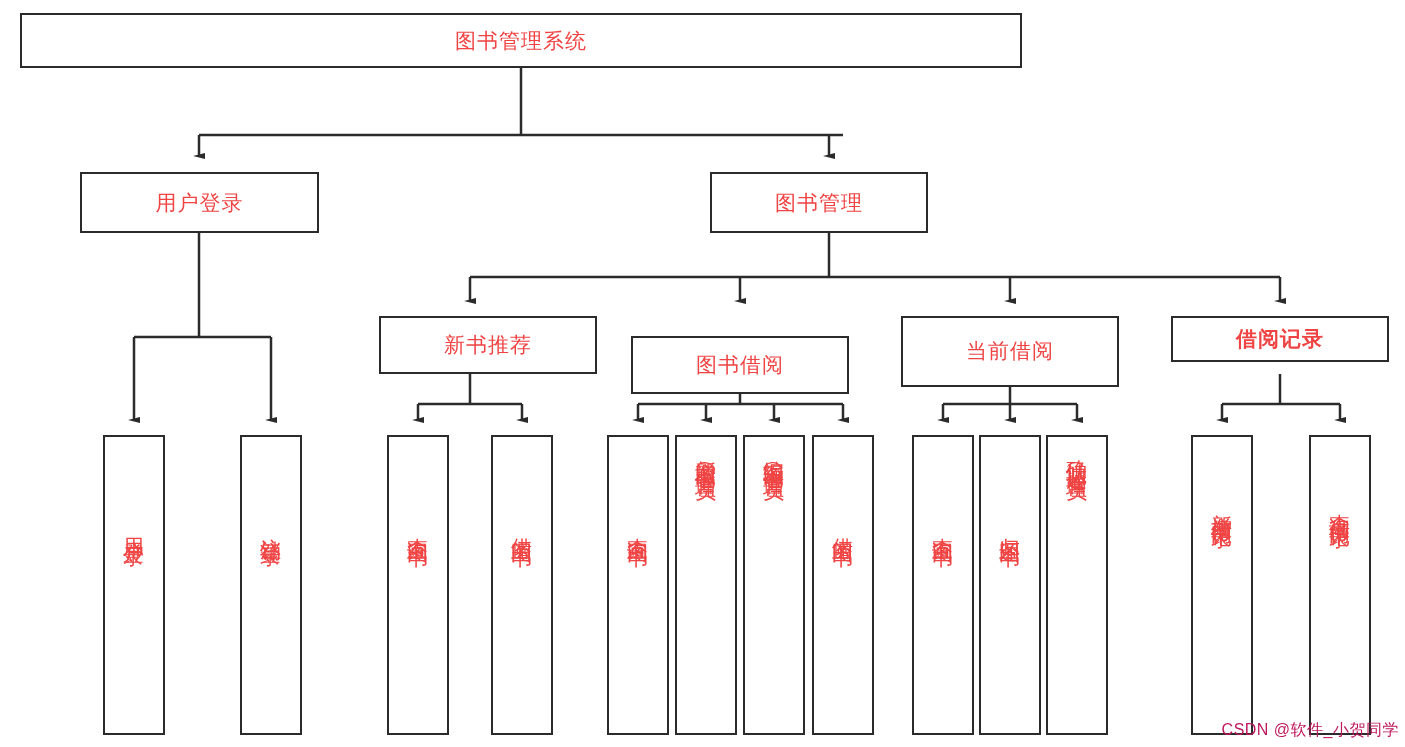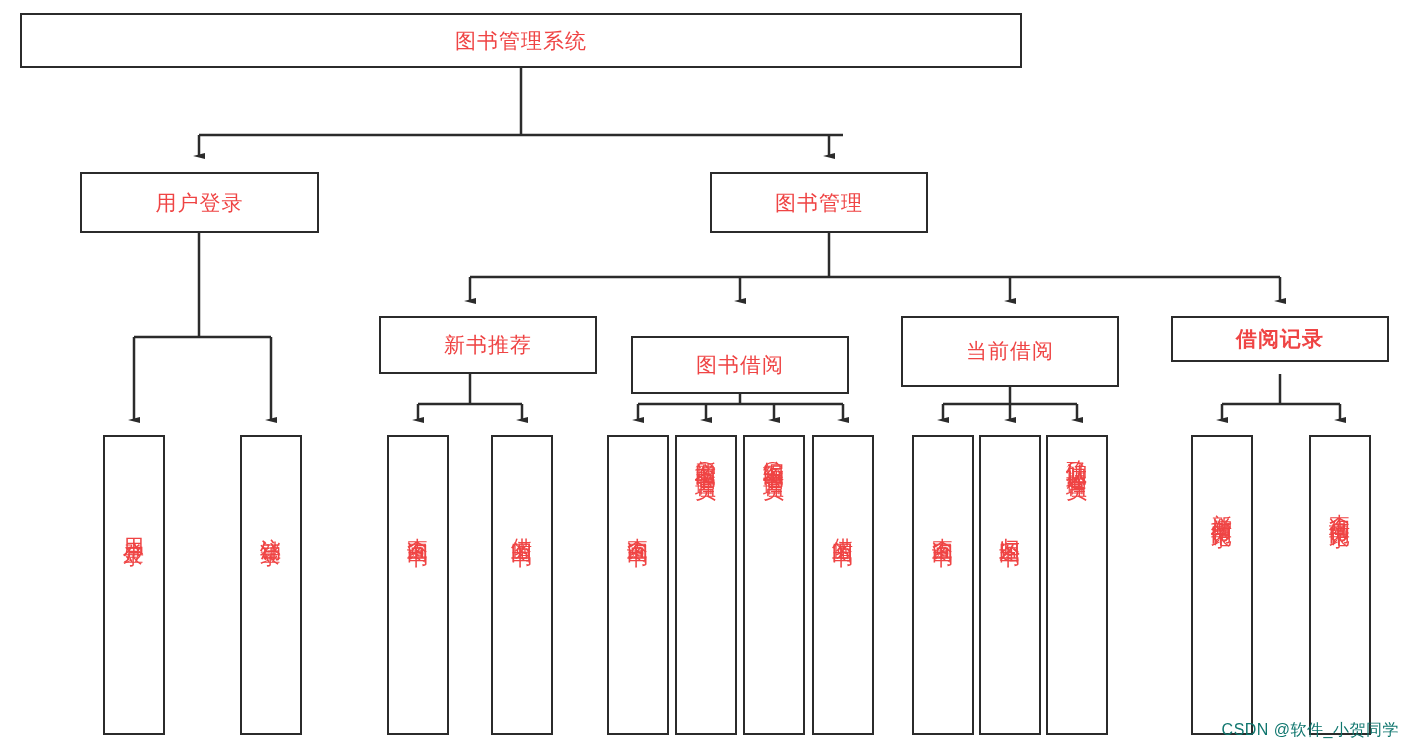--- a/index.html
+++ b/index.html
@@ -64,21 +64,21 @@
     margin-top: 54px;
   }
   .node.vert.topalign .node-label {
     margin-top: 0px;
   }
   #watermark {
     position: absolute;
     right: 6px;
     bottom: 6px;
     font-size: 16px;
-    color: #0f766e;
+    color: #be185d;
     letter-spacing: 0.5px;
     white-space: nowrap;
     user-select: none;
   }
 </style>
 </head>
 <body>
 
 <div id="diagram-root">
 

